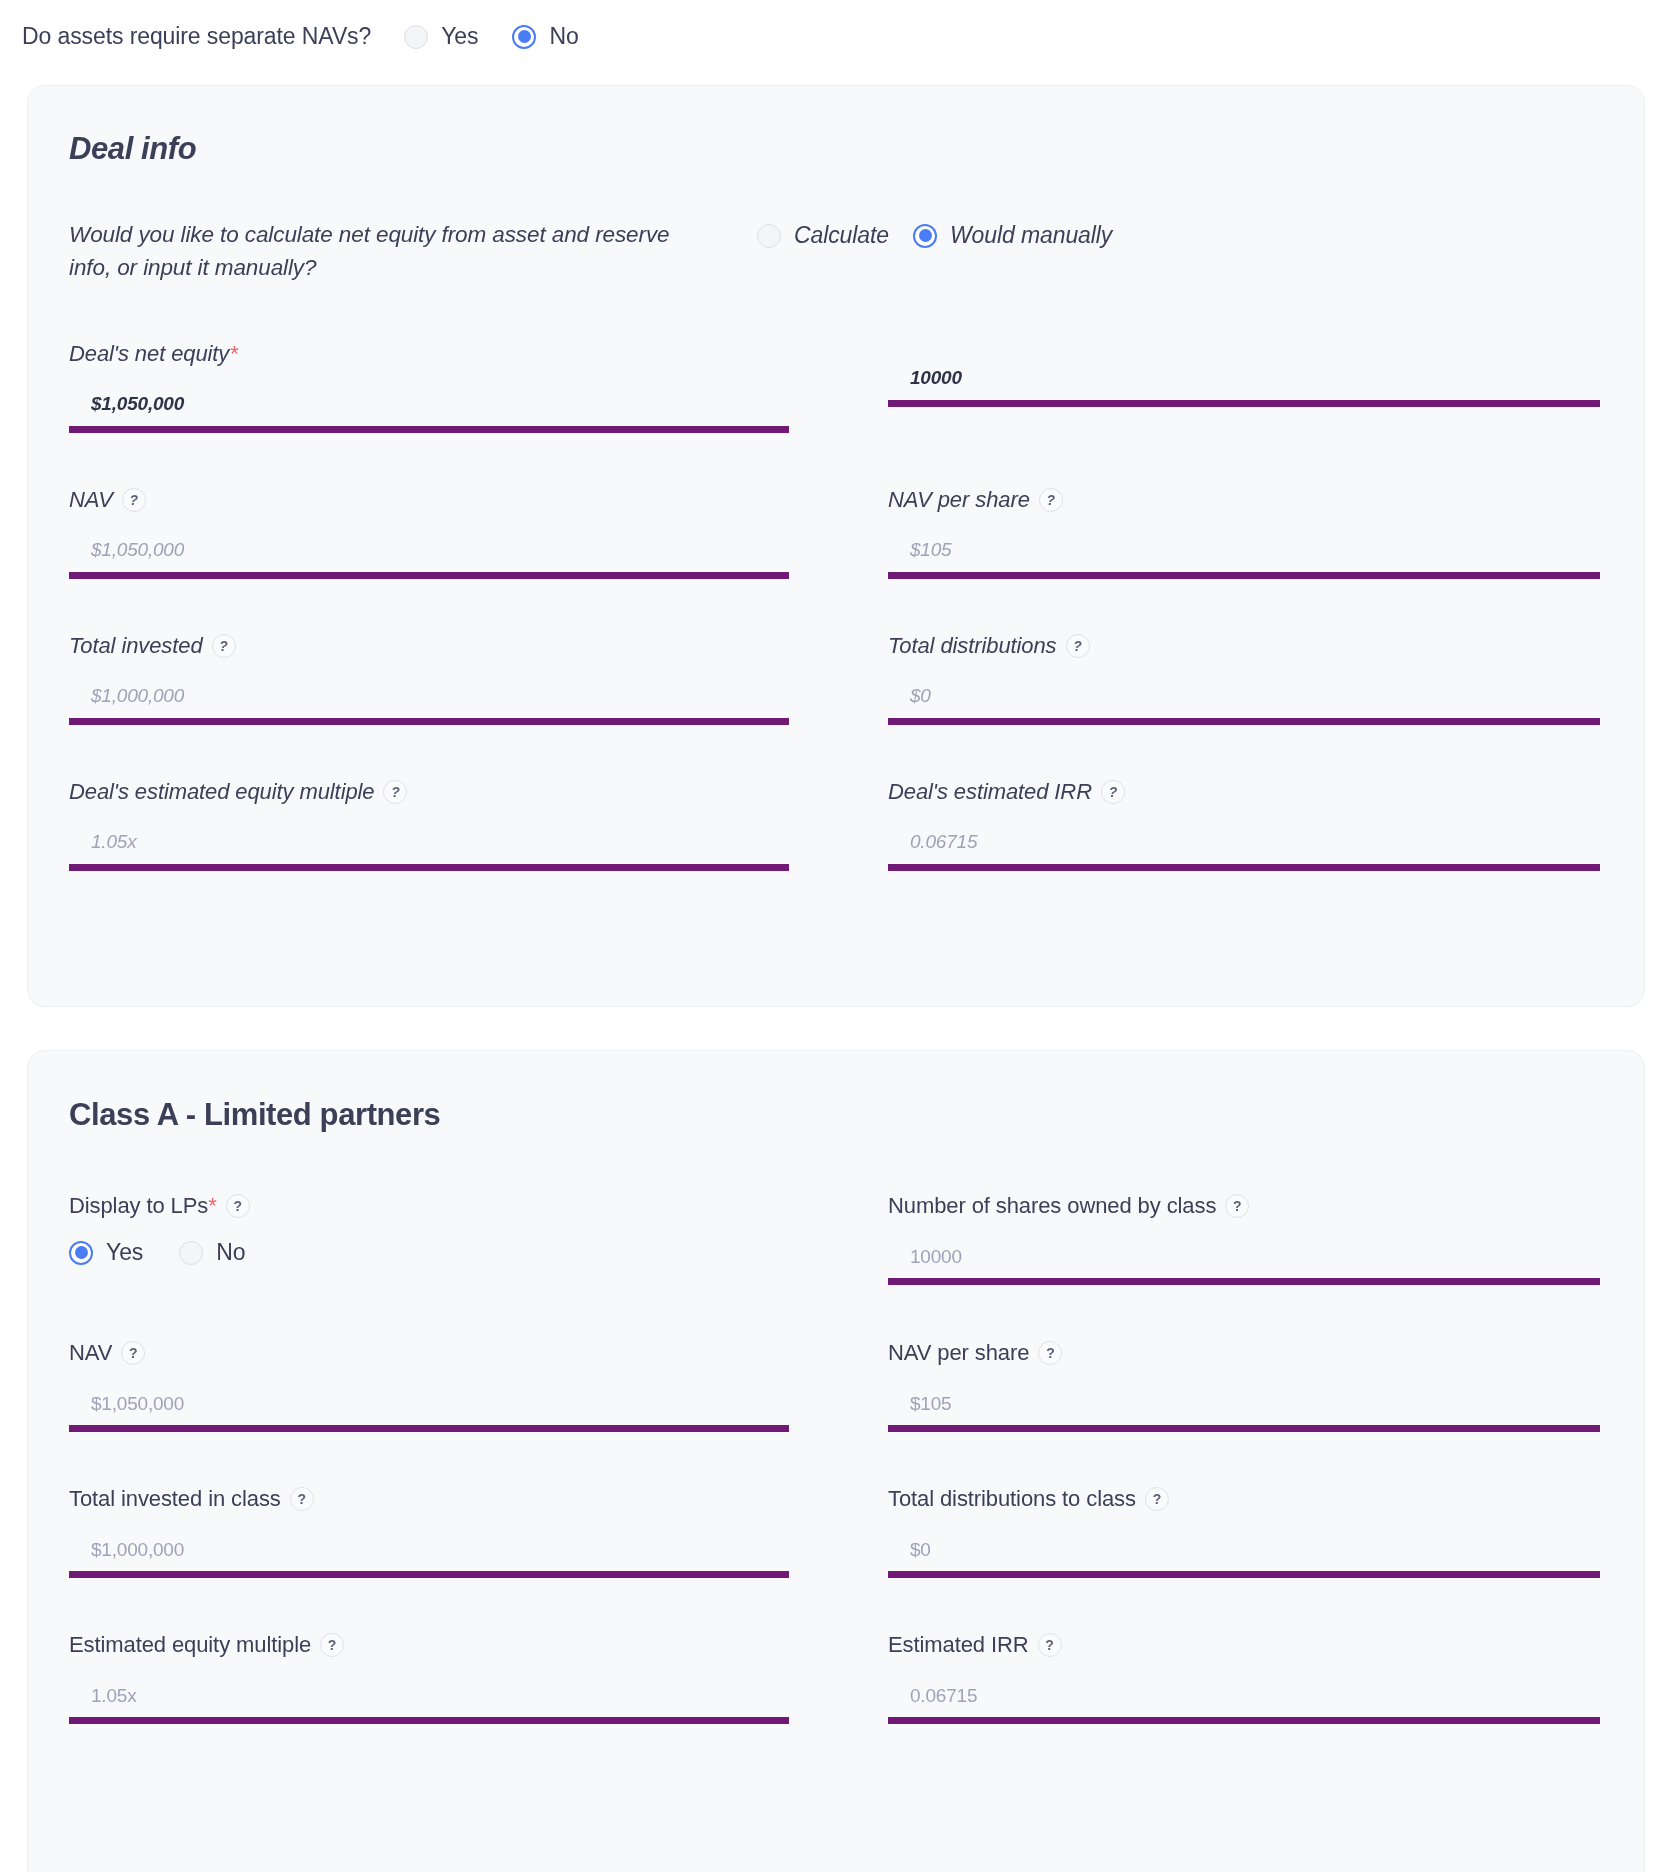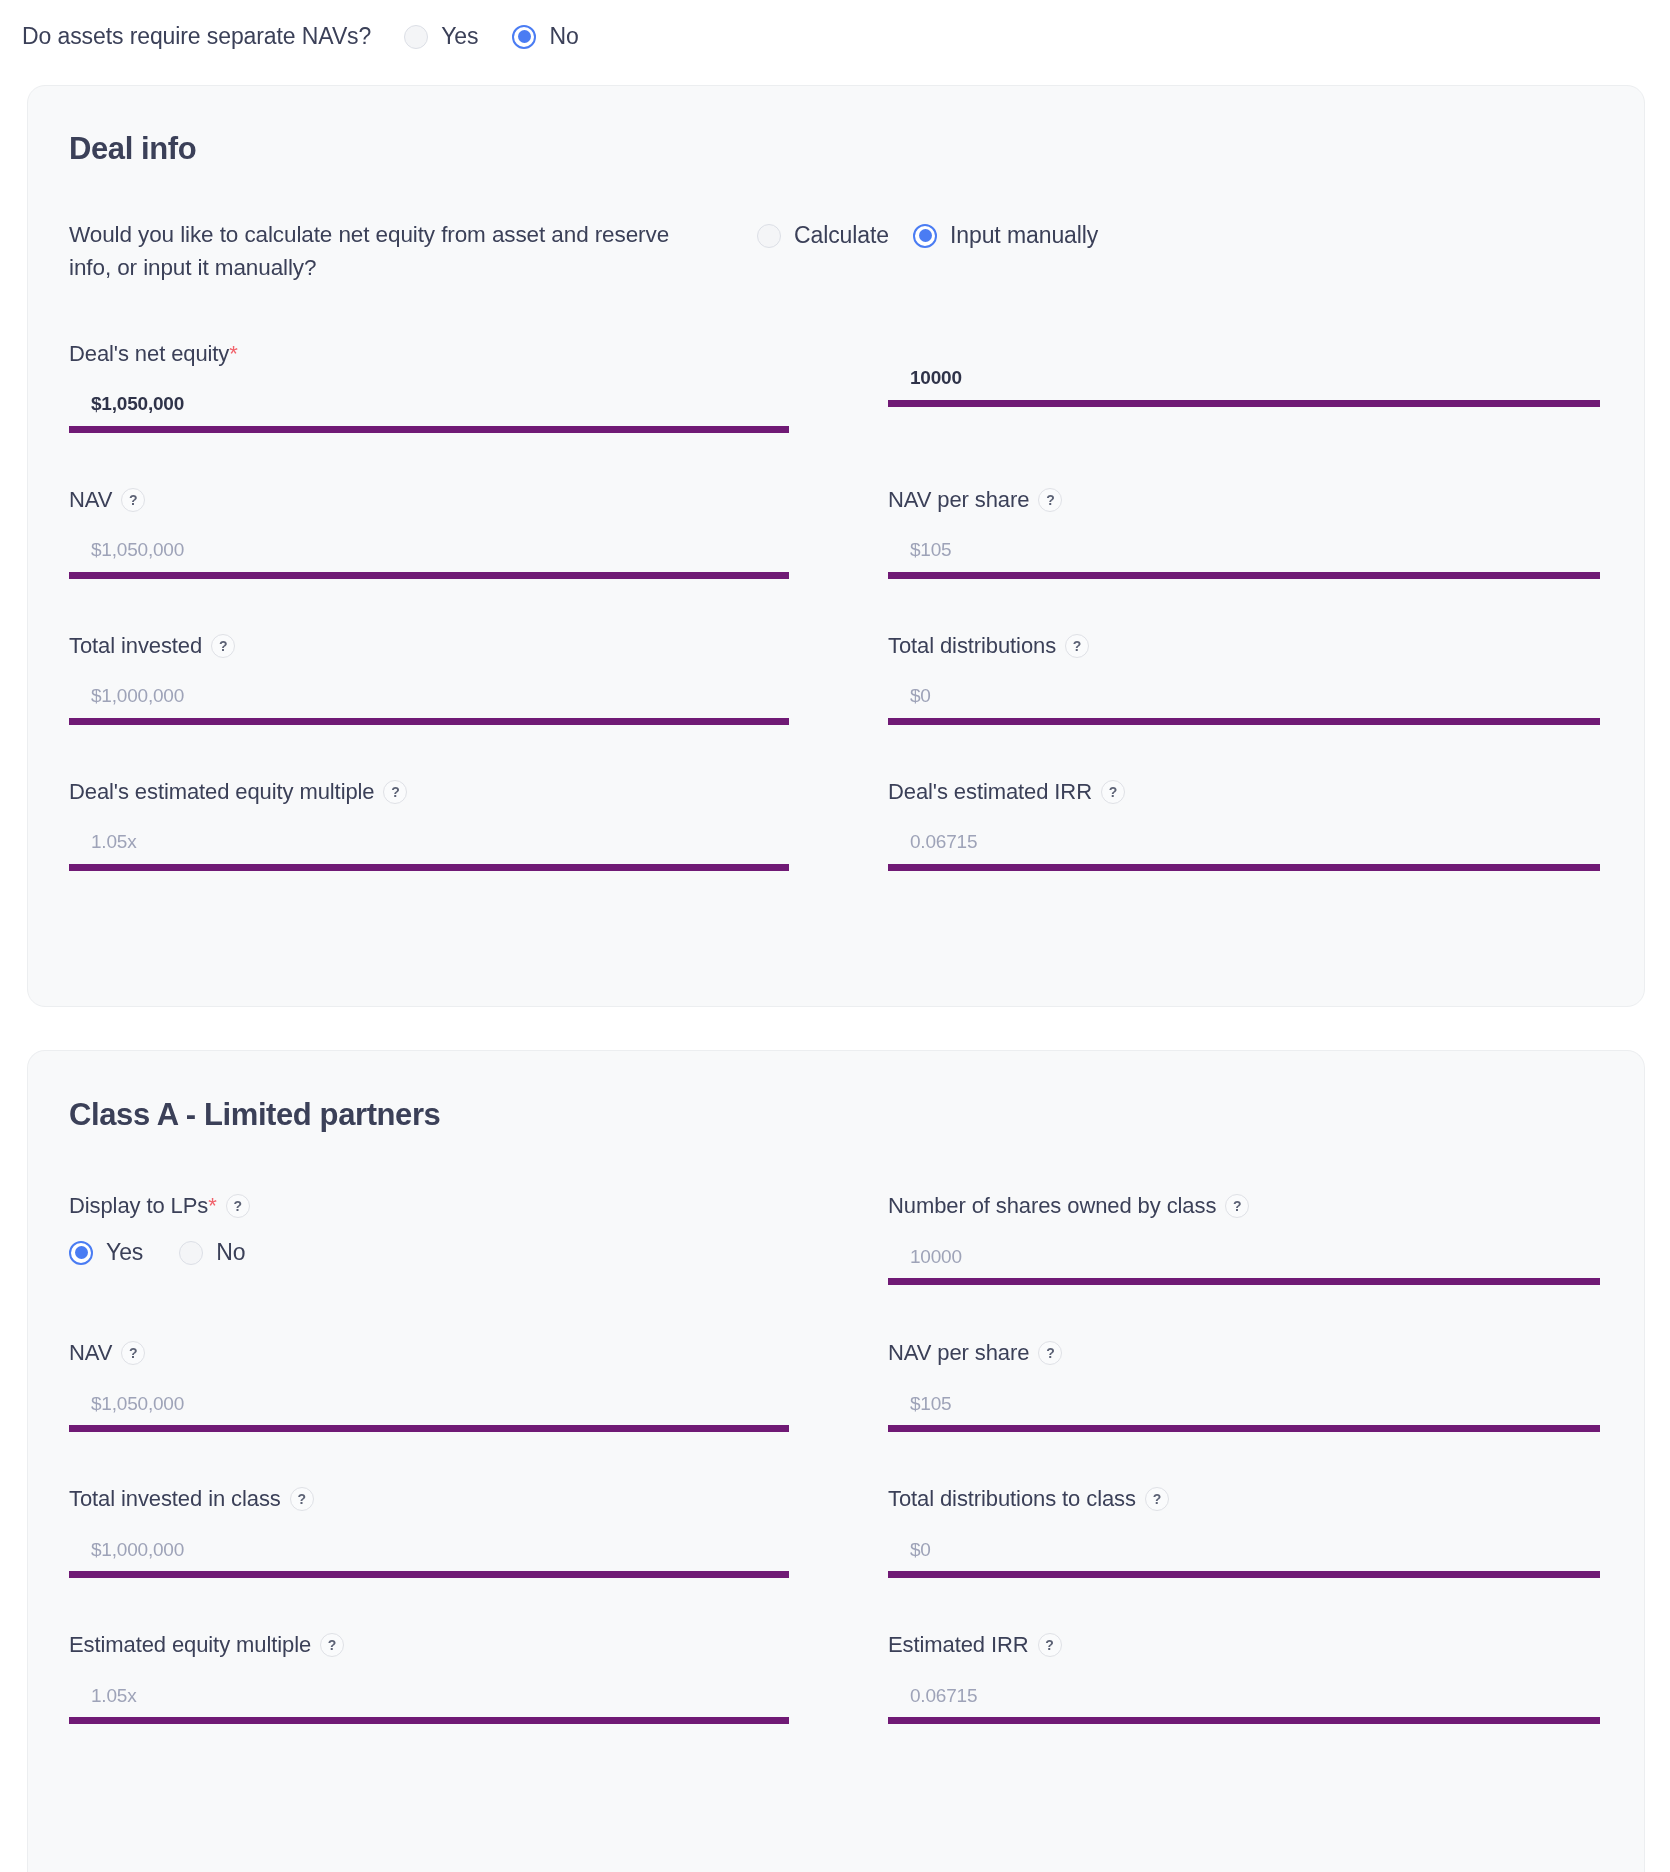--- a/index.html
+++ b/index.html
@@ -80,21 +80,21 @@
 
   
   .card {
     position: absolute;
     left: 27px;
     width: 1618px;
     background: #f8f9fa;
     border: 1px solid #eceef0;
     border-radius: 18px;
   }
-  #card-deal   { top: 85px;   height: 922px; }
+  #card-deal   { top: 85px;   height: 922px; font-style: italic; }
   #card-classa { top: 1050px; height: 822px; border-bottom: none;
                  border-bottom-left-radius: 0; border-bottom-right-radius: 0; }
 
   .card-title {
     font-size: 31px;
     font-weight: bold;
     color: #3b4058;
     letter-spacing: -0.4px;
     padding: 45px 0 0 41px;
   }
@@ -211,21 +211,21 @@
 
       <div class="question-block">
         <p class="question-text">Would you like to calculate net equity from asset and reserve info, or input it manually?</p>
         <div class="question-radios">
           <label class="radio-opt">
             <span class="radio-dot"></span>
             <span class="radio-text">Calculate</span>
           </label>
           <label class="radio-opt checked">
             <span class="radio-dot"></span>
-            <span class="radio-text">Input manually</span>
+            <span class="radio-text">Would manually</span>
           </label>
         </div>
       </div>
 
       <div class="row" style="margin-top:56px;">
         <div class="col">
           <div class="field-label">
             <span>Deal's net equity</span>
             <sup class="req">*</sup>
           </div>

